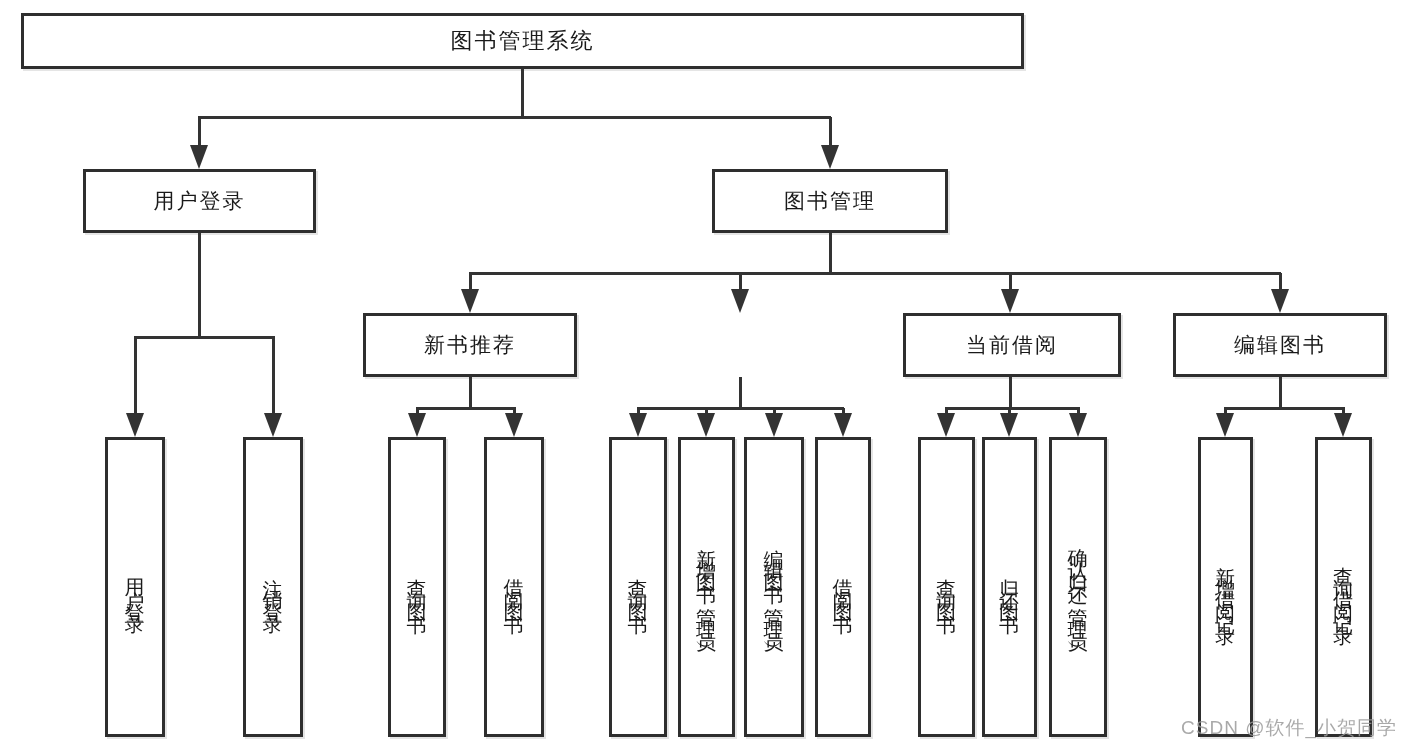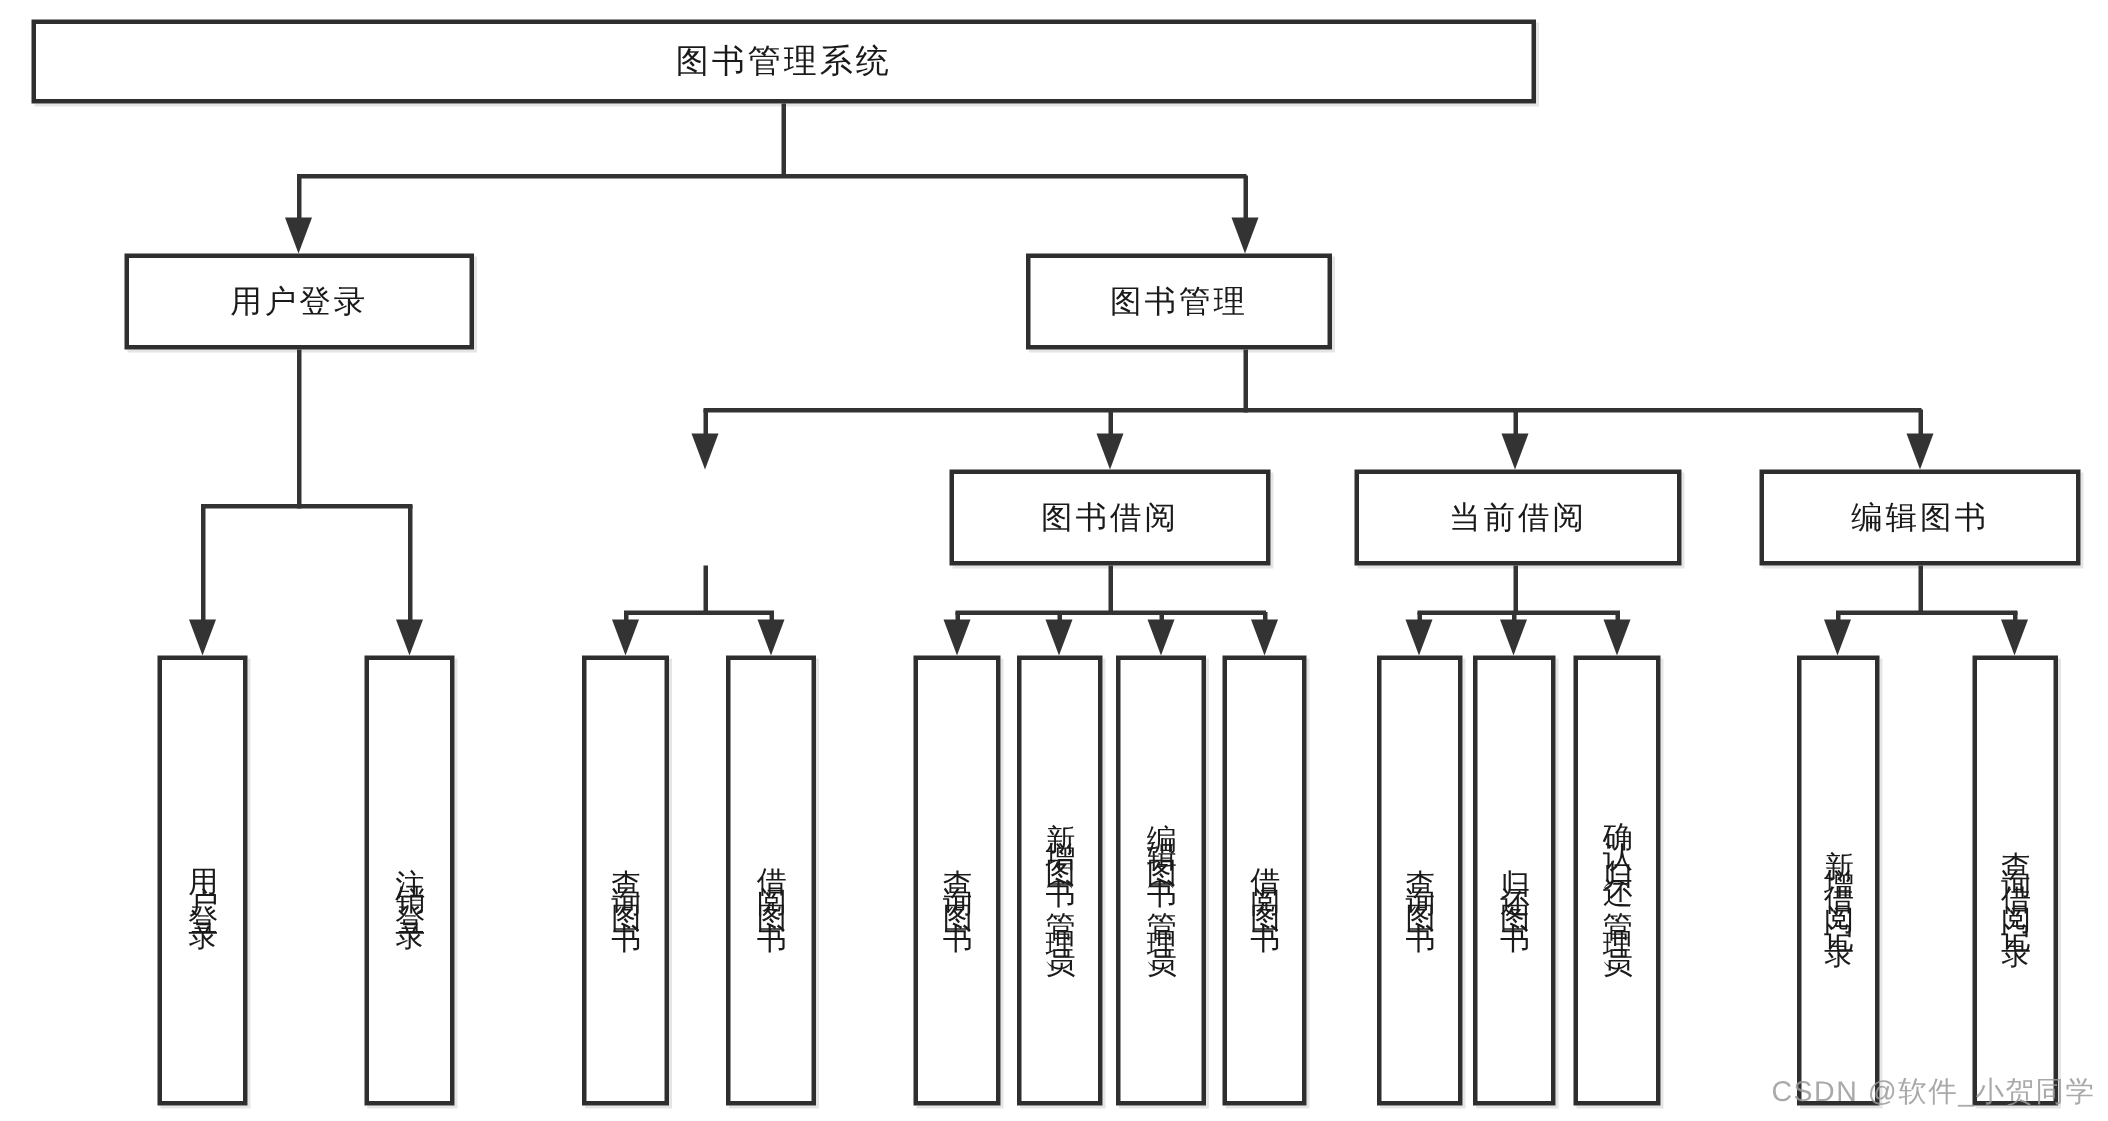--- a/index.html
+++ b/index.html
@@ -61,26 +61,26 @@
 
 <div id="stage">
 
   <div class="node hlabel root-node" style="left:21px;top:13px;width:1003px;height:56px">
     <span>图书管理系统</span>
   </div>
 
   <div class="node hlabel" style="left:83px;top:169px;width:233px;height:64px">
     <span>用户登录</span>
   </div>
-  <div class="node hlabel" style="left:684px;top:169px;width:204px;height:64px">
+  <div class="node hlabel" style="left:712px;top:169px;width:236px;height:64px">
     <span>图书管理</span>
   </div>
 
-  <div class="node hlabel" style="left:633px;top:313px;width:214px;height:64px">
-    <span>图书借阅</span>
+  <div class="node hlabel" style="left:363px;top:313px;width:214px;height:64px">
+    <span>新书推荐</span>
   </div>
   <div class="node hlabel" style="left:903px;top:313px;width:218px;height:64px">
     <span>当前借阅</span>
   </div>
   <div class="node hlabel" style="left:1173px;top:313px;width:214px;height:64px">
     <span>编辑图书</span>
   </div>
 
   <div class="node leaf" style="left:105px;top:437px;width:60px;height:300px">
     <span>用户登录</span>

